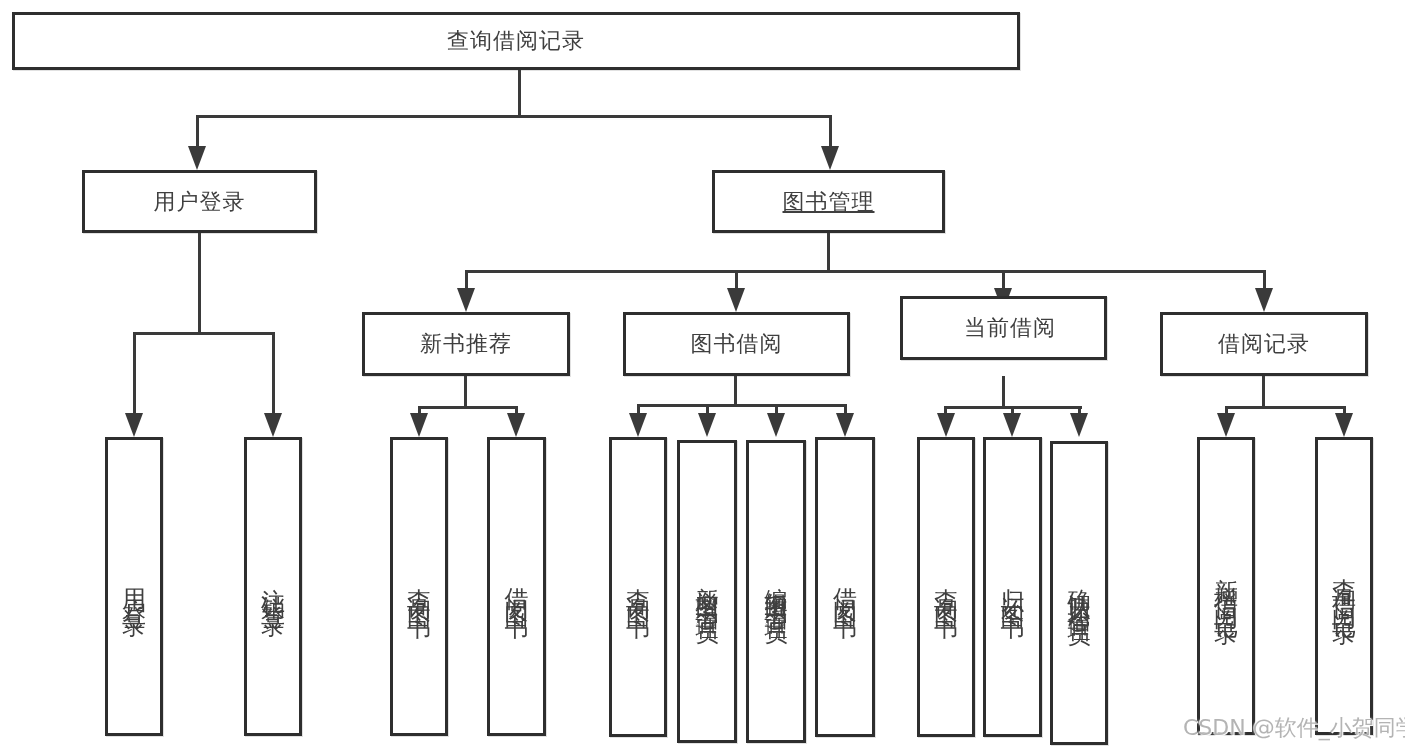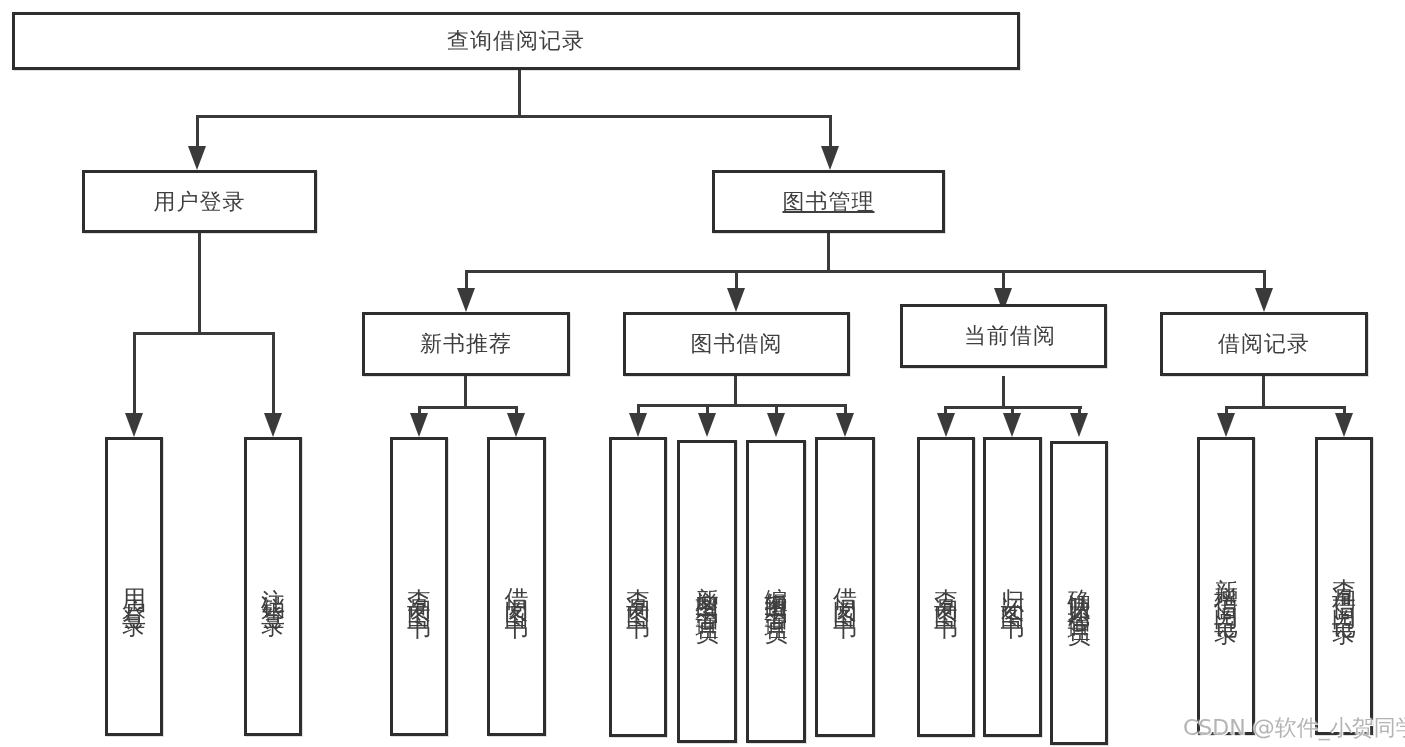--- a/index.html
+++ b/index.html
@@ -105,21 +105,21 @@
     <div class="arrowhead" style="left:994px;top:288px;"></div>
     <div class="arrowhead" style="left:1255px;top:288px;"></div>
   </div>
 
   <div class="box" style="left:362px;top:312px;width:208px;height:64px;">
     <span>新书推荐</span>
   </div>
   <div class="box" style="left:623px;top:312px;width:227px;height:64px;">
     <span>图书借阅</span>
   </div>
-  <div class="box" style="left:900px;top:304px;width:207px;height:64px;padding-left:13px;">
+  <div class="box" style="left:900px;top:296px;width:207px;height:64px;padding-left:13px;">
     <span>当前借阅</span>
   </div>
   <div class="box" style="left:1160px;top:312px;width:208px;height:64px;">
     <span>借阅记录</span>
   </div>
 
   <div>
     <div class="vline" style="left:464px;top:376px;height:33px;"></div>
     <div class="hline" style="left:418px;top:406px;width:100px;"></div>
     <div class="vline" style="left:418px;top:406px;height:10px;"></div>

